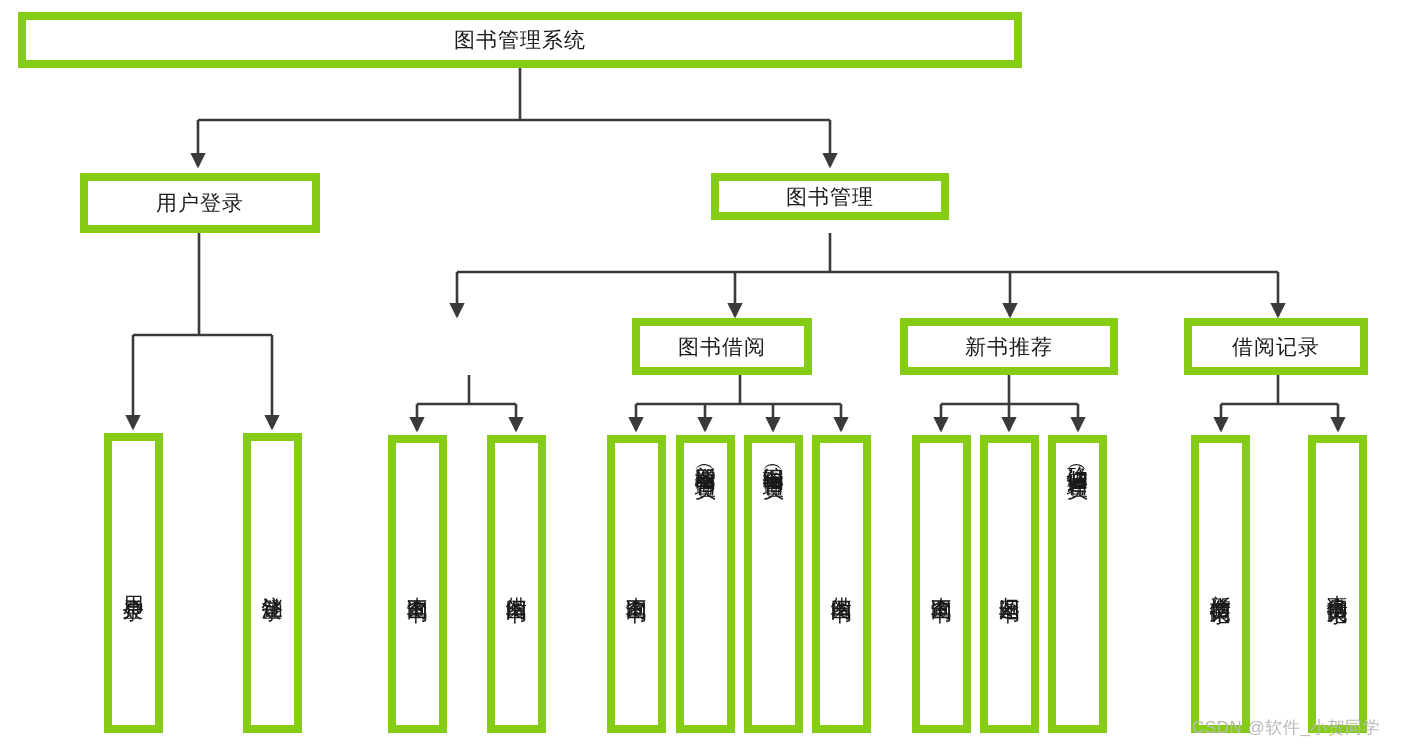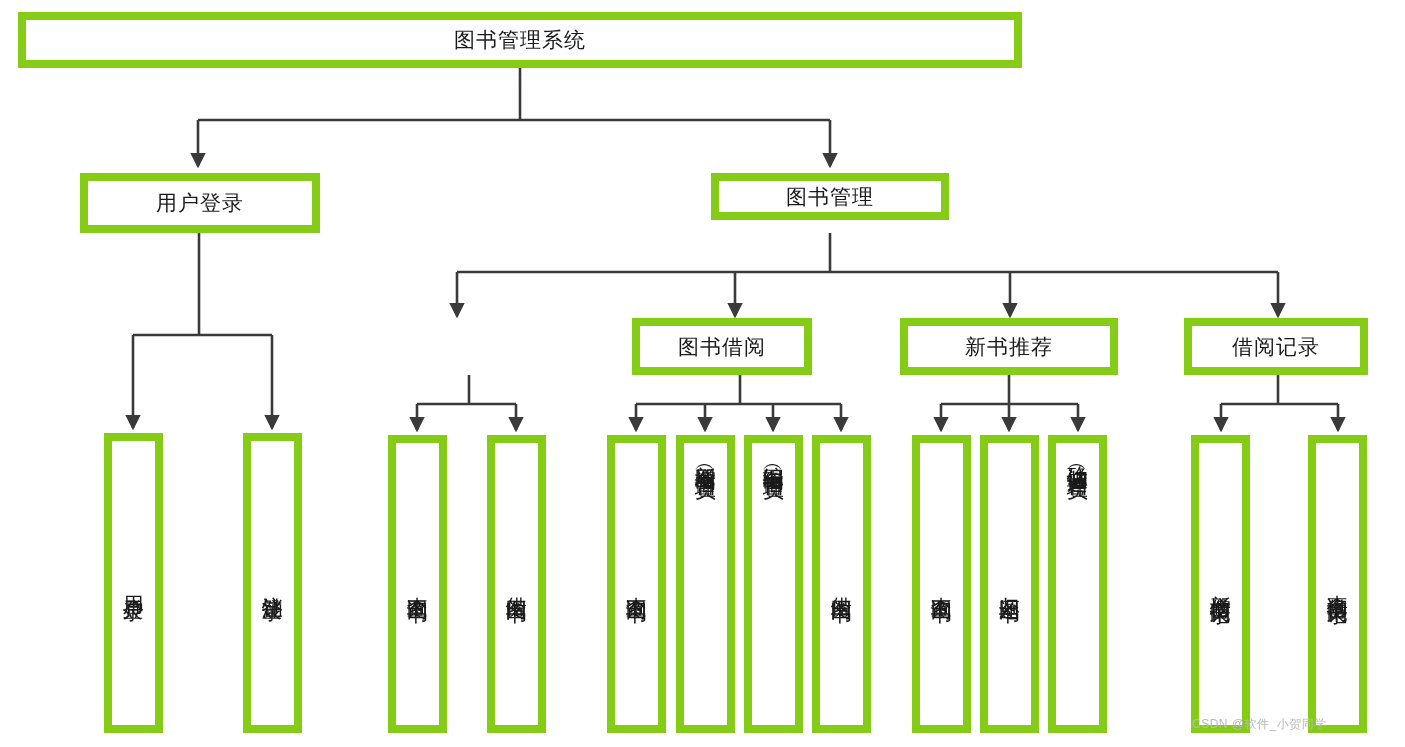--- a/index.html
+++ b/index.html
@@ -54,21 +54,21 @@
     line-height: 1.22;
     letter-spacing: 2px;
     white-space: nowrap;
   }
   .node-v.center-v {
     align-items: center;
     padding-top: 0;
   }
   .watermark {
     position: absolute;
-    font-size: 12px;
+    font-size: 17px;
     color: #b9b9b9;
     white-space: nowrap;
     letter-spacing: 0.5px;
   }
 </style>
 </head>
 <body>
 
 <div id="diagram-canvas">
 

